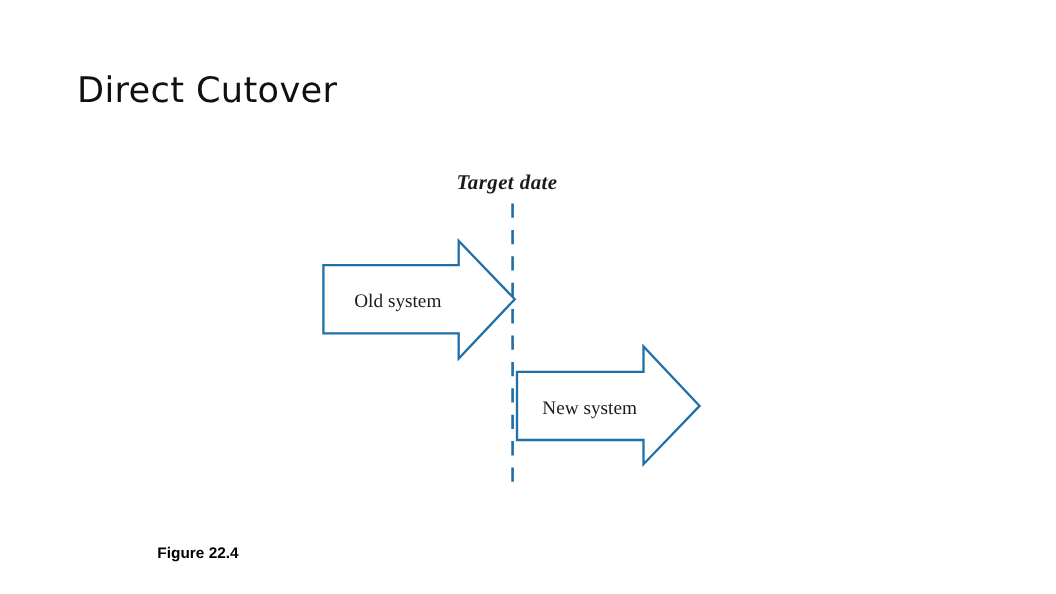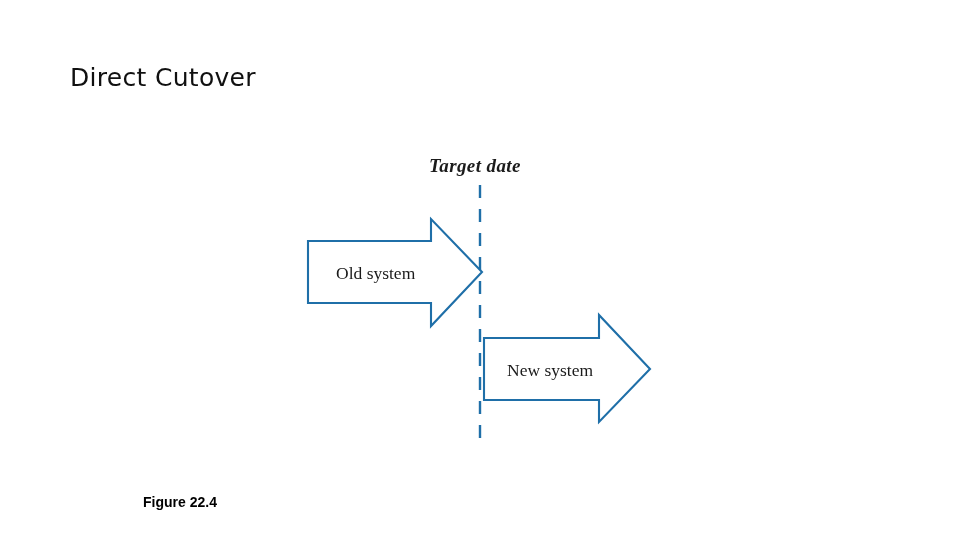--- a/index.html
+++ b/index.html
@@ -12,39 +12,39 @@
     height: 540px;
     position: relative;
     overflow: hidden;
     font-family: "Liberation Sans", sans-serif;
   }
   .slide-title {
     position: absolute;
     left: 70px;
     top: 63px;
     font-family: "DejaVu Sans", sans-serif;
-    font-size: 25px;
+    font-size: 32px;
     font-weight: 400;
     color: #101010;
     letter-spacing: 0.3px;
     white-space: nowrap;
   }
   .figure-caption {
     position: absolute;
     left: 143px;
     top: 494px;
     font-family: "Liberation Sans", sans-serif;
     font-size: 14px;
     font-weight: bold;
     color: #000000;
     white-space: nowrap;
   }
   .diagram {
     position: absolute;
-    left: 288px;
+    left: 274px;
     top: 130px;
     width: 400px;
     height: 330px;
     text-decoration: underline;
   }
   .diagram svg {
     display: block;
   }
   .lbl {
     font-family: "Liberation Serif", serif;

